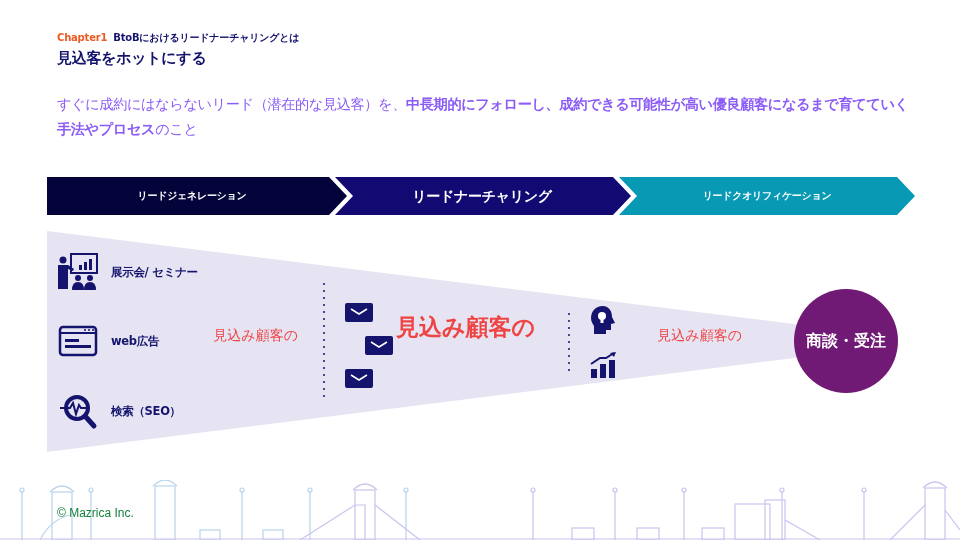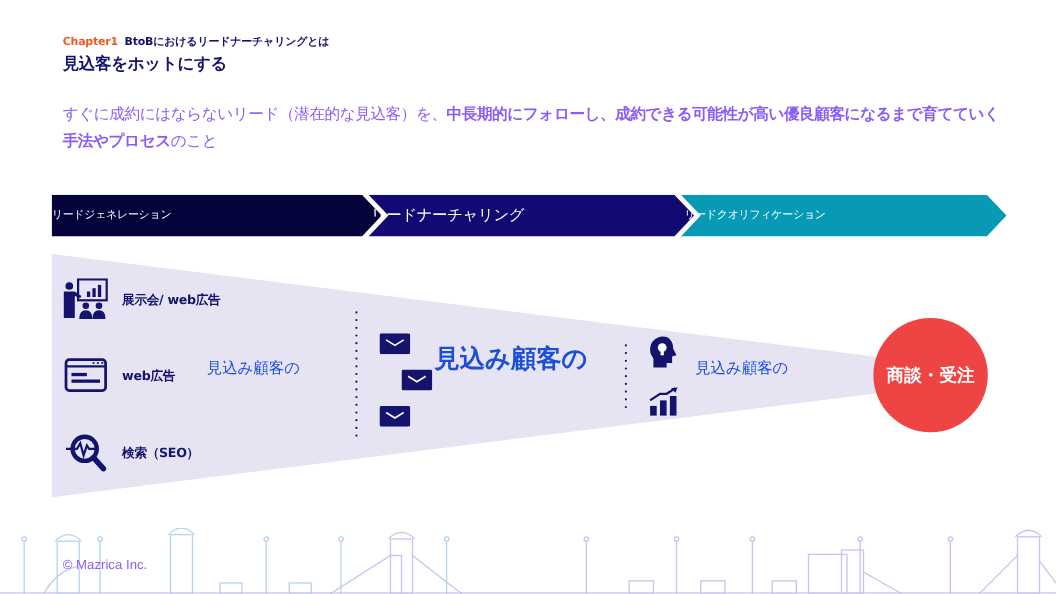--- a/index.html
+++ b/index.html
@@ -9,46 +9,46 @@
     .chapter { position: absolute; left: 57px; top: 31px; font-size: 10px; font-weight: bold; white-space: nowrap; letter-spacing: -0.2px; }
     .chapter .num { color: #ee5a24; margin-right: 6px; }
     .chapter .title { color: #14146e; }
     .page-title { position: absolute; left: 57px; top: 49px; font-size: 15px; font-weight: bold; color: #14146e; white-space: nowrap; letter-spacing: -0.3px; }
 
     .lead { position: absolute; left: 57px; top: 92px; width: 860px; font-size: 14.2px; line-height: 25px; color: #8b5cf6; letter-spacing: -0.4px; }
     .lead b { font-weight: bold; }
 
     .steps { position: absolute; left: 47px; top: 177px; width: 868px; height: 38px; }
     .steps svg { position: absolute; left: 0; top: 0; }
-    .step-label { position: absolute; top: 0; height: 52px; line-height: 38px; color: #ffffff; white-space: nowrap; font-weight: normal; letter-spacing: -0.3px; }
+    .step-label { position: absolute; top: 0; height: 52px; line-height: 38px; text-align: center; color: #ffffff; white-space: nowrap; font-weight: bold; letter-spacing: -0.3px; }
     .step-1 { left: 0; width: 290px; font-size: 10px; }
     .step-2 { left: 290px; width: 290px; font-size: 14px; }
     .step-3 { left: 575px; width: 290px; font-size: 10px; }
 
     .funnel-wrap { position: absolute; left: 0; top: 0; width: 960px; height: 540px; }
 
     .src-item { position: absolute; left: 57px; display: flex; align-items: center; }
     .src-icon { width: 42px; height: 40px; display: flex; align-items: center; justify-content: center; }
     .src-label { margin-left: 12px; font-size: 11.5px; font-weight: bold; color: #14146e; white-space: nowrap; letter-spacing: -0.3px; }
 
-    .phase-text { position: absolute; text-align: left; color: #1d4ed8; white-space: nowrap; }
+    .phase-text { position: absolute; text-align: right; color: #ef4444; white-space: nowrap; }
     .phase-acquire { left: 188px; top: 325px; width: 110px; font-size: 14px; line-height: 21px; }
     .phase-nurture { left: 395px; top: 310px; width: 140px; font-size: 23px; line-height: 34px; font-weight: bold; }
     .phase-extract { left: 632px; top: 325px; width: 110px; font-size: 14px; line-height: 21px; }
 
     .dots { position: absolute; width: 2px; }
     .dots span { display: block; width: 2px; height: 2px; background: #14146e; border-radius: 1px; margin-bottom: 5px; }
 
     .mail { position: absolute; width: 28px; height: 19px; }
     .mid-icon { position: absolute; }
 
-    .goal { position: absolute; left: 794px; top: 289px; width: 104px; height: 104px; border-radius: 50%; background: #ef4444; display: flex; align-items: center; justify-content: center; color: #ffffff; font-size: 16px; font-weight: bold; white-space: nowrap; }
+    .goal { position: absolute; left: 794px; top: 289px; width: 104px; height: 104px; border-radius: 50%; background: #701a75; display: flex; align-items: center; justify-content: center; color: #ffffff; font-size: 16px; font-weight: bold; white-space: nowrap; }
 
     .skyline { position: absolute; left: 0; top: 480px; width: 960px; height: 60px; }
-    .copyright { position: absolute; left: 57px; top: 506px; font-family: "Liberation Sans", sans-serif; font-size: 12px; color: #8b5cf6; white-space: nowrap; }
+    .copyright { position: absolute; left: 57px; top: 506px; font-family: "Liberation Sans", sans-serif; font-size: 12px; color: #15803d; white-space: nowrap; }
   </style>
 </head>
 <body>
 
 <div class="chapter">
   <span class="num">Chapter1</span><span class="title">BtoBにおけるリードナーチャリングとは</span>
 </div>
 <div class="page-title">見込客をホットにする</div>
 
 <div class="lead">
@@ -80,21 +80,21 @@
       <rect x="27" y="9" width="3" height="8" fill="#14146e"></rect>
       <rect x="32" y="6" width="3" height="11" fill="#14146e"></rect>
       <circle cx="6" cy="7" r="3.5" fill="#14146e"></circle>
       <path d="M1,12 h10 l6,4 -1,2 -5,-2 v20 h-10 z" fill="#14146e"></path>
       <circle cx="21" cy="25" r="3" fill="#14146e"></circle>
       <path d="M15,37 q0,-8 6,-8 q6,0 6,8 z" fill="#14146e"></path>
       <circle cx="33" cy="25" r="3" fill="#14146e"></circle>
       <path d="M27,37 q0,-8 6,-8 q6,0 6,8 z" fill="#14146e"></path>
     </svg>
   </div>
-  <span class="src-label">展示会/ web広告</span>
+  <span class="src-label">展示会/ セミナー</span>
 </div>
 
 <div class="src-item" style="top:321px;">
   <div class="src-icon">
     <svg width="40" height="32" viewBox="0 0 40 32">
       <rect x="2" y="2" width="36" height="28" rx="3" fill="none" stroke="#14146e" stroke-width="2.5"></rect>
       <line x1="2" y1="8" x2="38" y2="8" stroke="#14146e" stroke-width="2"></line>
       <circle cx="27" cy="5" r="1" fill="#14146e"></circle>
       <circle cx="31" cy="5" r="1" fill="#14146e"></circle>
       <circle cx="35" cy="5" r="1" fill="#14146e"></circle>

